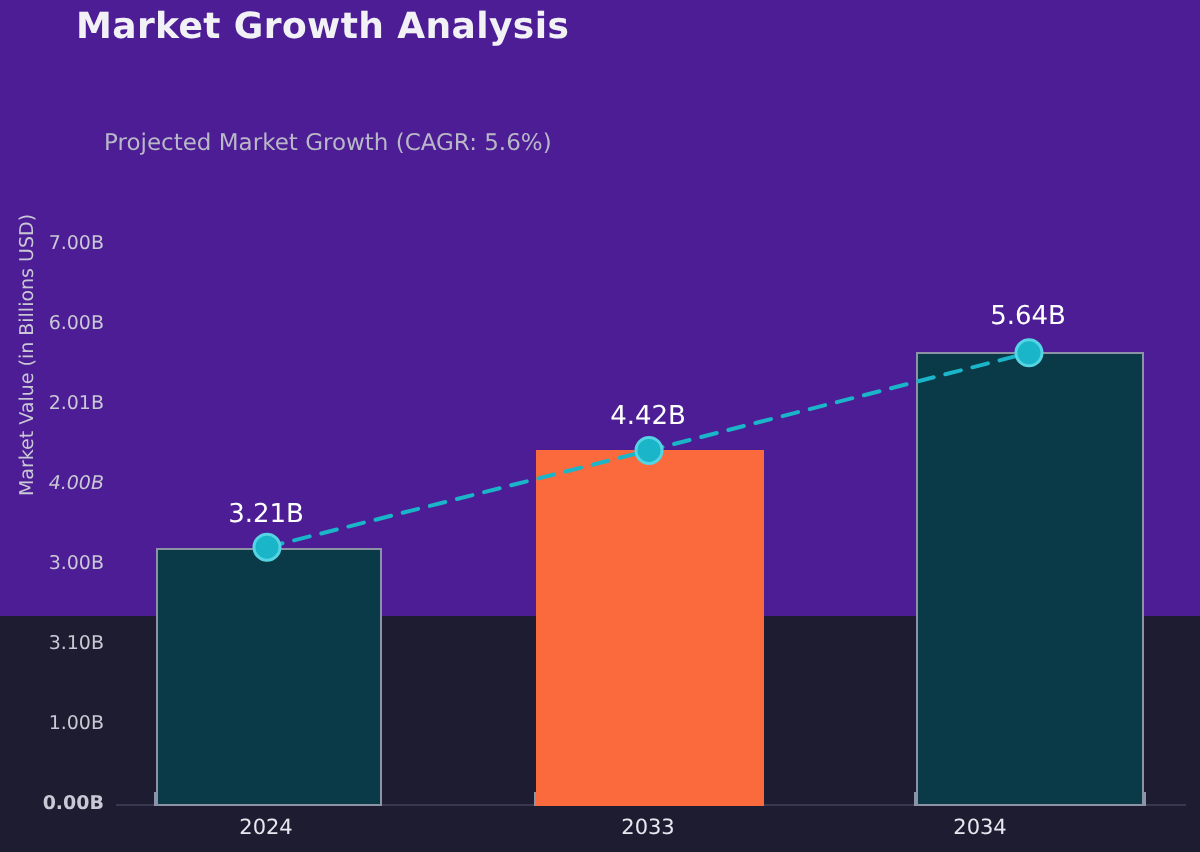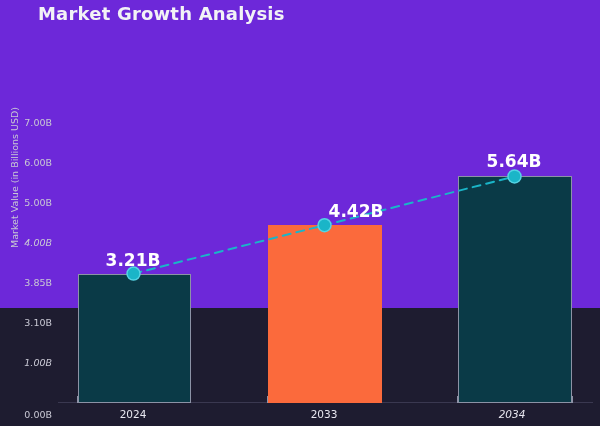--- a/index.html
+++ b/index.html
@@ -10,21 +10,21 @@
     width: 600px;
     height: 426px;
     background: #1e1c30;
     font-family: "DejaVu Sans", sans-serif;
     overflow: hidden;
   }
   .figure {
     position: relative;
     width: 600px;
     height: 308px;
-    background: #6d28d9;
+    background: #4c1d95;
   }
   .chart-title {
     position: absolute;
     left: 38px;
     top: 3px;
     font-size: 18px;
     font-weight: bold;
     color: #f2f2f6;
     letter-spacing: 0.2px;
     white-space: nowrap;
@@ -103,52 +103,53 @@
     background: #0a3a47;
     border: 1px solid #8c93a6;
   }
   .bar.orange {
     background: #fb6a3c;
     border: 1px solid #fb6a3c;
   }
   .value-label {
     position: absolute;
     transform: translateX(-50%);
-    font-size: 17px;
-    font-weight: bold;
+    font-size: 13px;
+    font-weight: normal;
     color: #ffffff;
     white-space: nowrap;
   }
   .trend-svg {
     position: absolute;
     left: 0;
     top: 0;
     width: 600px;
     height: 426px;
     pointer-events: none;
   }
 </style>
 </head>
 <body>
 
 <div class="figure">
 
   <div class="chart-title">Market Growth Analysis</div>
+  <div class="chart-subtitle">Projected Market Growth (CAGR: 5.6%)</div>
 
   <div class="ylabel">Market Value (in Billions USD)</div>
 
   <div class="ytick-wrap">
     <div class="ytick-label" style="top:122px;">7.00B</div>
     <div class="ytick-label" style="top:162px;">6.00B</div>
-    <div class="ytick-label" style="top:202px;">5.00B</div>
+    <div class="ytick-label" style="top:202px;">2.01B</div>
     <div class="ytick-label" style="top:242px;font-style:italic;">4.00B</div>
-    <div class="ytick-label" style="top:282px;">3.85B</div>
+    <div class="ytick-label" style="top:282px;">3.00B</div>
     <div class="ytick-label" style="top:322px;">3.10B</div>
-    <div class="ytick-label" style="top:362px;font-style:italic;">1.00B</div>
-    <div class="ytick-label" style="top:414px;">0.00B</div>
+    <div class="ytick-label" style="top:362px;">1.00B</div>
+    <div class="ytick-label" style="top:402px;font-weight:bold;">0.00B</div>
   </div>
 
   <div class="axis-baseline"></div>
 
   <div class="tickmark" style="left:77px;"></div>
   <div class="tickmark" style="left:190px;"></div>
   <div class="tickmark" style="left:267px;"></div>
   <div class="tickmark" style="left:381px;"></div>
   <div class="tickmark" style="left:457px;"></div>
   <div class="tickmark" style="left:572px;"></div>
@@ -160,20 +161,20 @@
   </div>
 
   <svg class="trend-svg" viewBox="0 0 600 426">
     <polyline points="133.5,273.6 324.5,225.2 514.5,176.4" fill="none" stroke="#1ab5c8" stroke-width="2" stroke-dasharray="8,6" stroke-linecap="round"></polyline>
     <circle cx="133.5" cy="273.6" r="6.5" fill="#1ab5c8" stroke="#55d4e4" stroke-width="1.5"></circle>
     <circle cx="324.5" cy="225.2" r="6.5" fill="#1ab5c8" stroke="#55d4e4" stroke-width="1.5"></circle>
     <circle cx="514.5" cy="176.4" r="6.5" fill="#1ab5c8" stroke="#55d4e4" stroke-width="1.5"></circle>
   </svg>
 
   <div class="value-label" style="left:133px; top:250px;">3.21B</div>
-  <div class="value-label" style="left:324px; top:201px;margin-left:32px;">4.42B</div>
+  <div class="value-label" style="left:324px; top:201px;">4.42B</div>
   <div class="value-label" style="left:514px; top:151px;">5.64B</div>
 
   <div class="xtick-label" style="left:133px;">2024</div>
   <div class="xtick-label" style="left:324px;">2033</div>
-  <div class="xtick-label" style="left:512px;font-style:italic;">2034</div>
+  <div class="xtick-label" style="left:490px;">2034</div>
 
 </div>
 
 </body></html>

